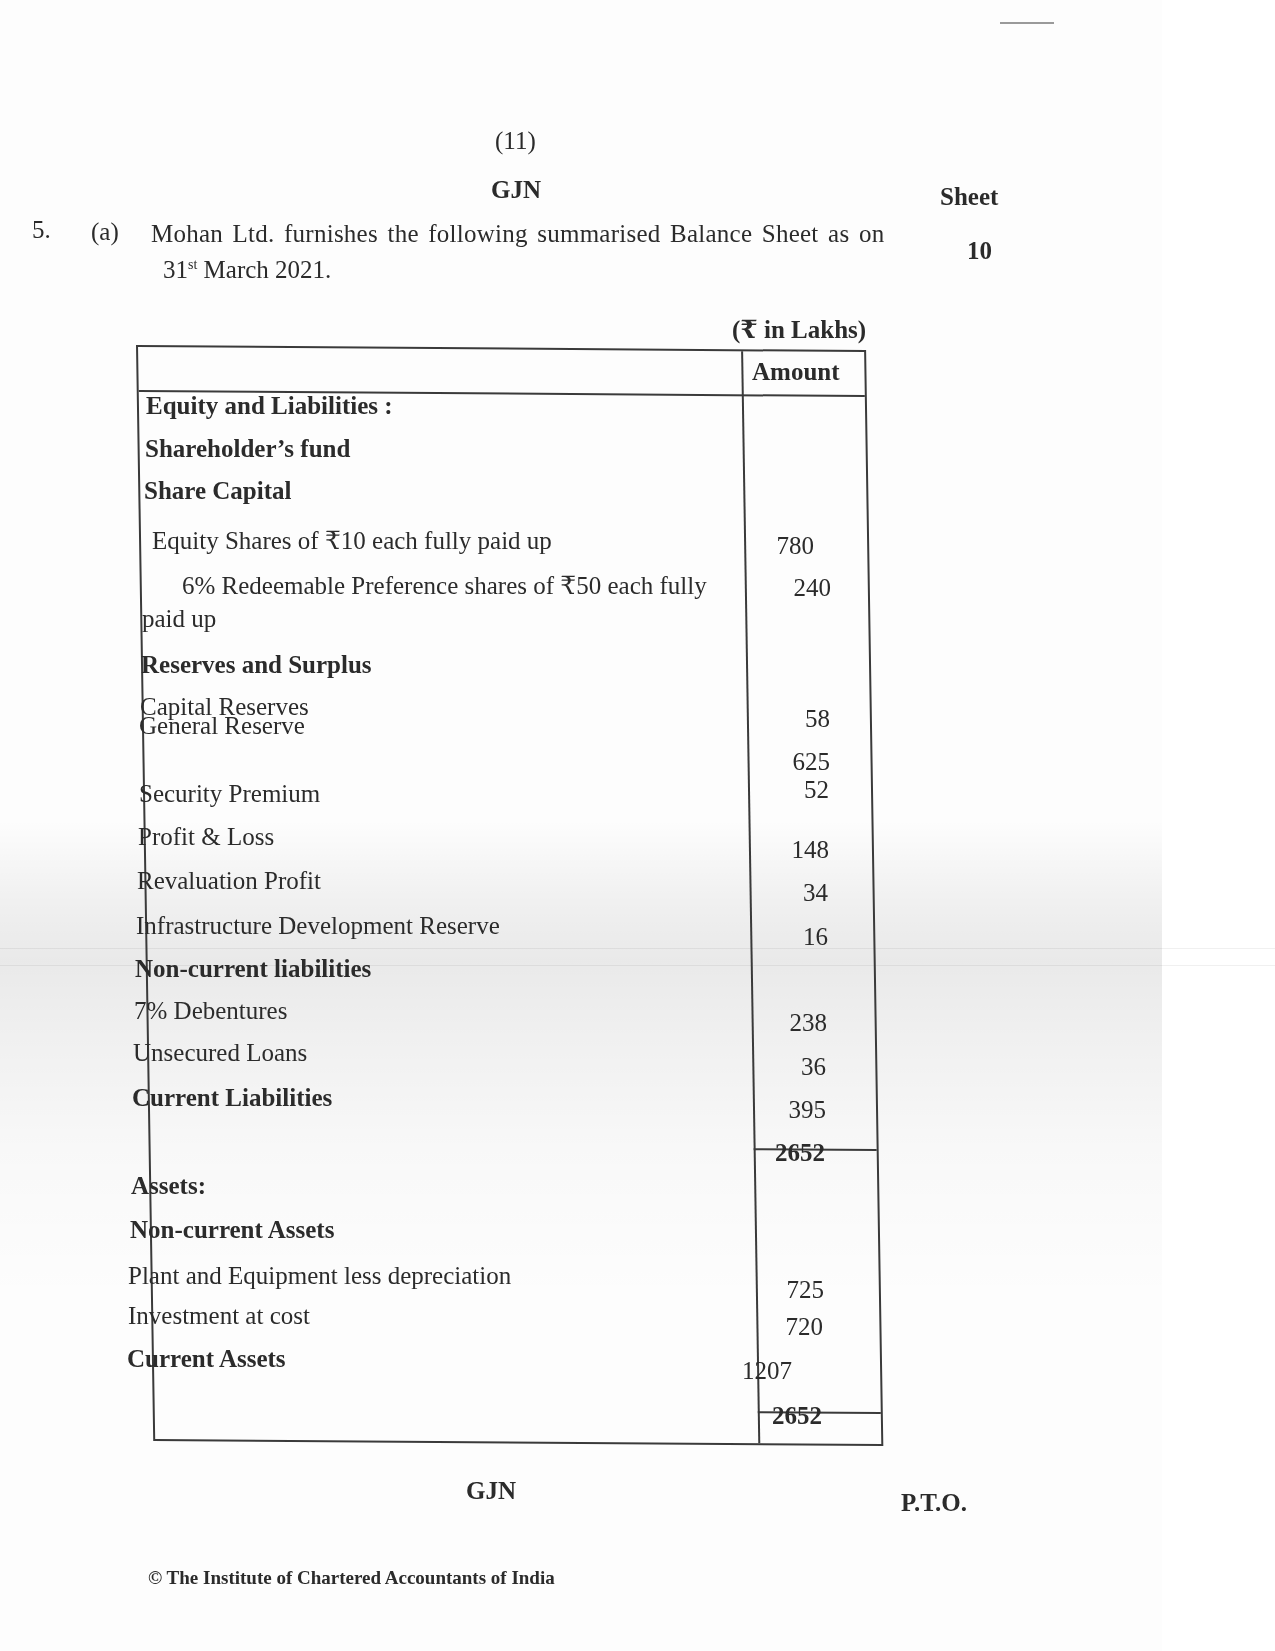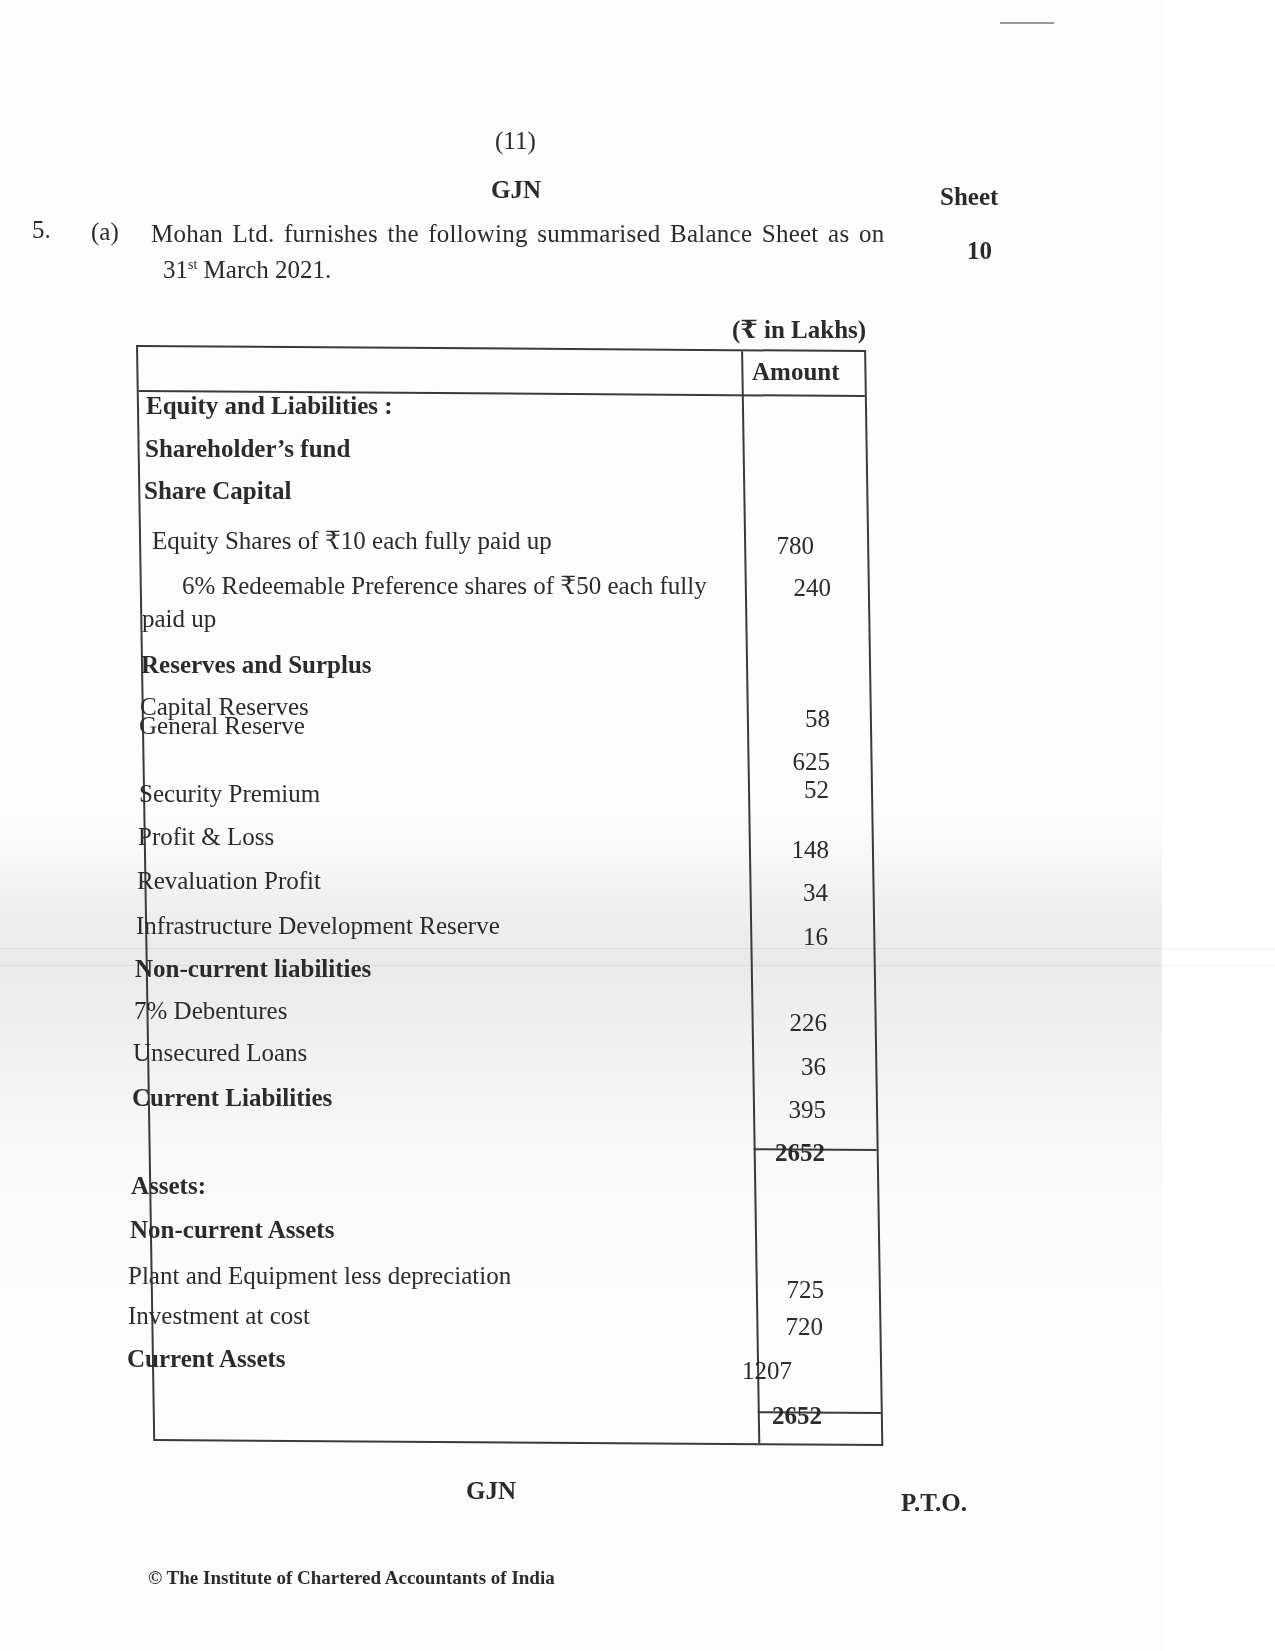--- a/index.html
+++ b/index.html
@@ -101,21 +101,21 @@
 
 <div class="row-label" style="left:137px; top:867px;">Revaluation Profit</div>
 <div class="row-amt" style="left:738px; top:879px;">34</div>
 
 <div class="row-label" style="left:136px; top:912px;">Infrastructure Development Reserve</div>
 <div class="row-amt" style="left:738px; top:923px;">16</div>
 
 <div class="row-label bold" style="left:135px; top:955px;">Non-current liabilities</div>
 
 <div class="row-label" style="left:134px; top:997px;">7% Debentures</div>
-<div class="row-amt" style="left:737px; top:1009px;">226</div>
+<div class="row-amt" style="left:737px; top:1009px;">238</div>
 
 <div class="row-label" style="left:133px; top:1039px;">Unsecured Loans</div>
 <div class="row-amt" style="left:736px; top:1053px;">36</div>
 
 <div class="row-label bold" style="left:132px; top:1084px;">Current Liabilities</div>
 <div class="row-amt" style="left:736px; top:1096px;">395</div>
 
 <div class="row-amt bold" style="left:735px; top:1139px;">2652</div>
 
 <div class="row-label bold" style="left:131px; top:1172px;">Assets:</div>

